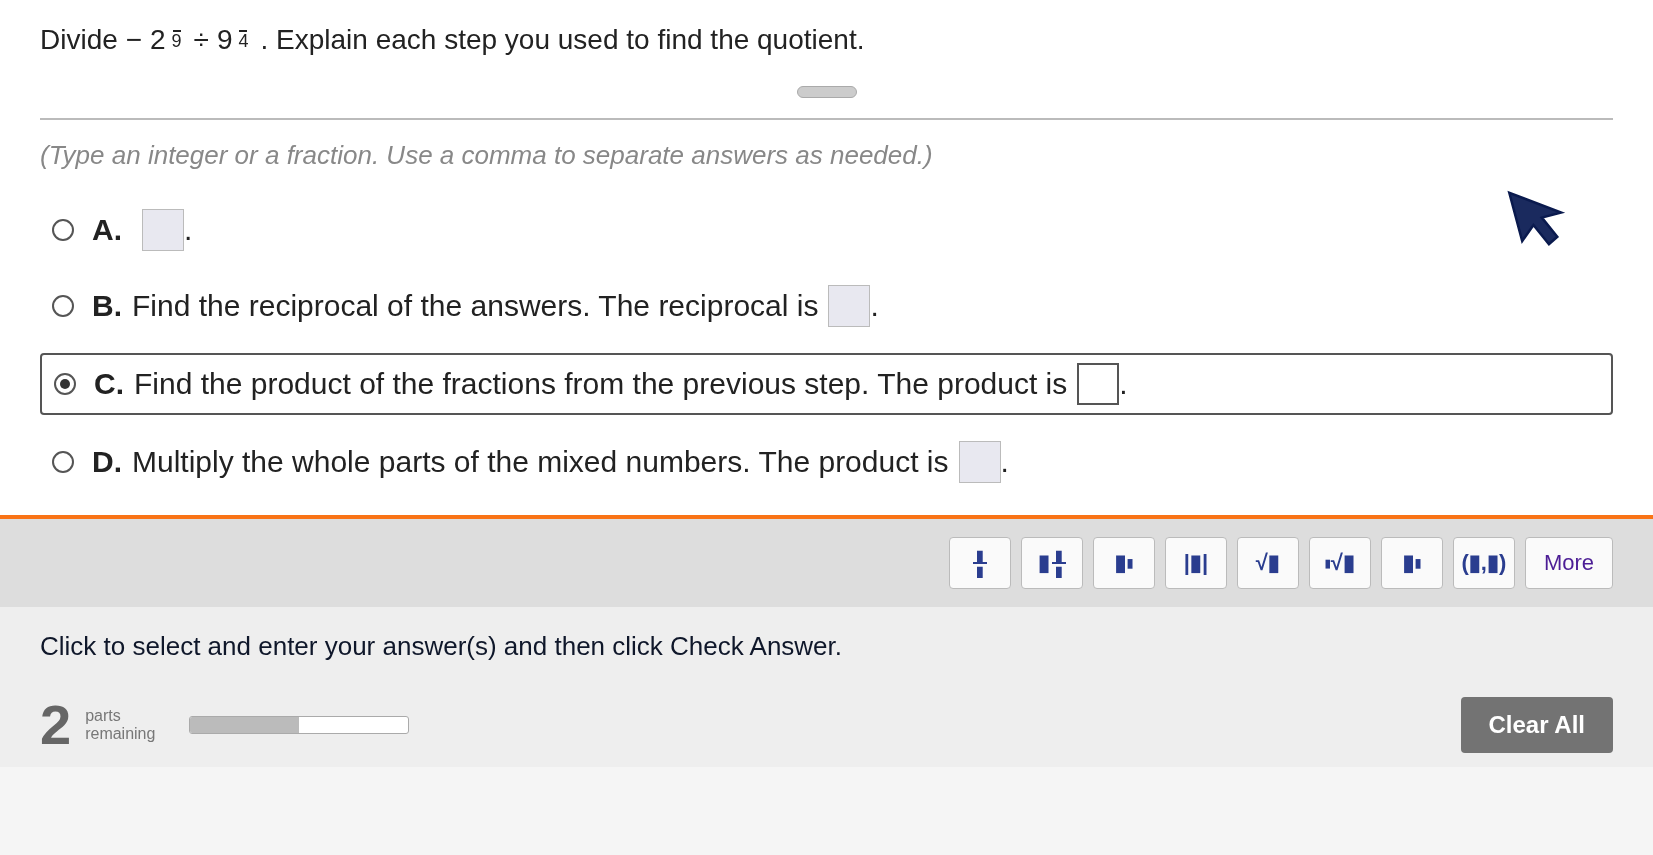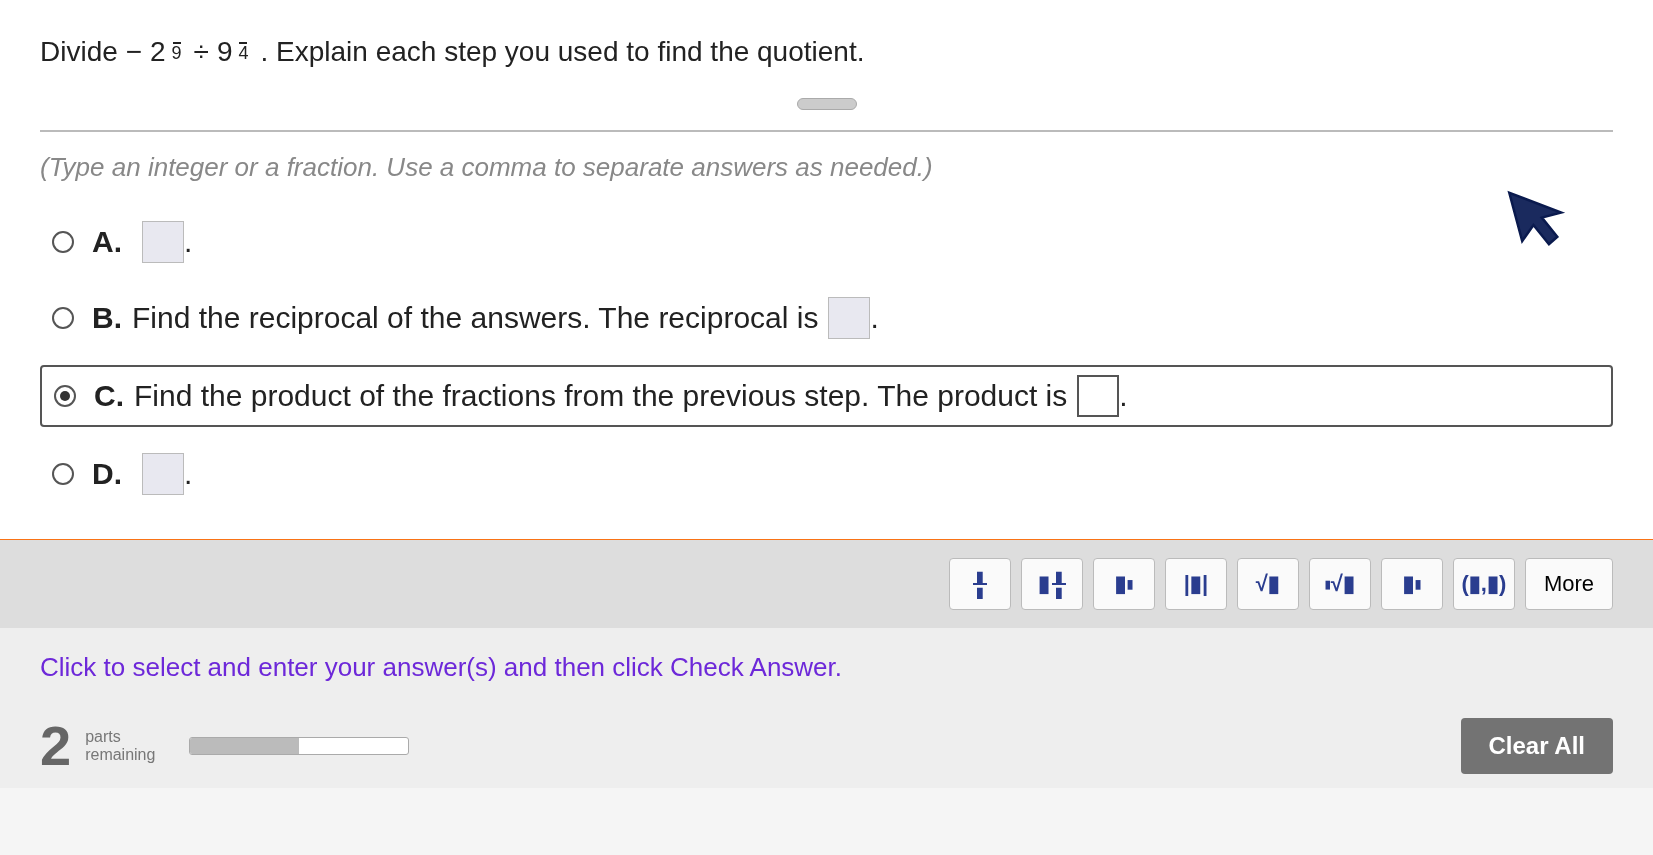--- a/index.html
+++ b/index.html
@@ -7,22 +7,22 @@
       font-family: Arial, Helvetica, sans-serif;
       background: #f5f5f5;
       color: #333;
       width: 1653px;
       height: 855px;
       overflow: hidden;
       position: relative;
     }
     .content-area {
       background: #fff;
-      padding: 36px 40px;
-      border-bottom: 1px solid #f97316;
+      padding: 24px 40px;
+      border-bottom: 4px solid #f97316;
     }
     .question-text {
       font-size: 28px;
       color: #222;
       margin-bottom: 30px;
       display: flex;
       align-items: center;
       gap: 8px;
     }
     .mixed-num { display: inline-flex; align-items: center; }
@@ -96,30 +96,30 @@
       align-items: center;
       justify-content: center;
       font-size: 22px;
       color: #2a3d8f;
       font-weight: bold;
       cursor: pointer;
     }
     .tool-btn.more {
       width: auto;
       padding: 0 18px;
-      color: #000000;
+      color: #4c1d95;
       font-weight: normal;
     }
     .footer-area {
       background: #eee;
       padding: 24px 40px 10px 40px;
     }
     .footer-hint {
       font-size: 26px;
-      color: #6d28d9;
+      color: #0f172a;
       margin-bottom: 30px;
     }
     .footer-row {
       display: flex;
       align-items: center;
       justify-content: space-between;
     }
     .parts {
       display: flex;
       align-items: center;
@@ -208,20 +208,21 @@
     </label>
     <label class="option selected">
       <span class="radio checked"></span>
       <span class="optlabel">C.</span>
       <span>Find the product of the fractions from the previous step. The product is</span>
       <span class="answer-box active"></span>.
     </label>
     <label class="option">
       <span class="radio"></span>
       <span class="optlabel">D.</span>
+      <span>Multiply the whole parts of the mixed numbers. The product is</span>
       <span class="answer-box"></span>.
     </label>
   </div>
 </div>
 
 <div class="toolbar-row">
   <button class="tool-btn">
     <span class="tfrac">
         <span class="tn">▮</span>
         <span class="td">▮</span>

